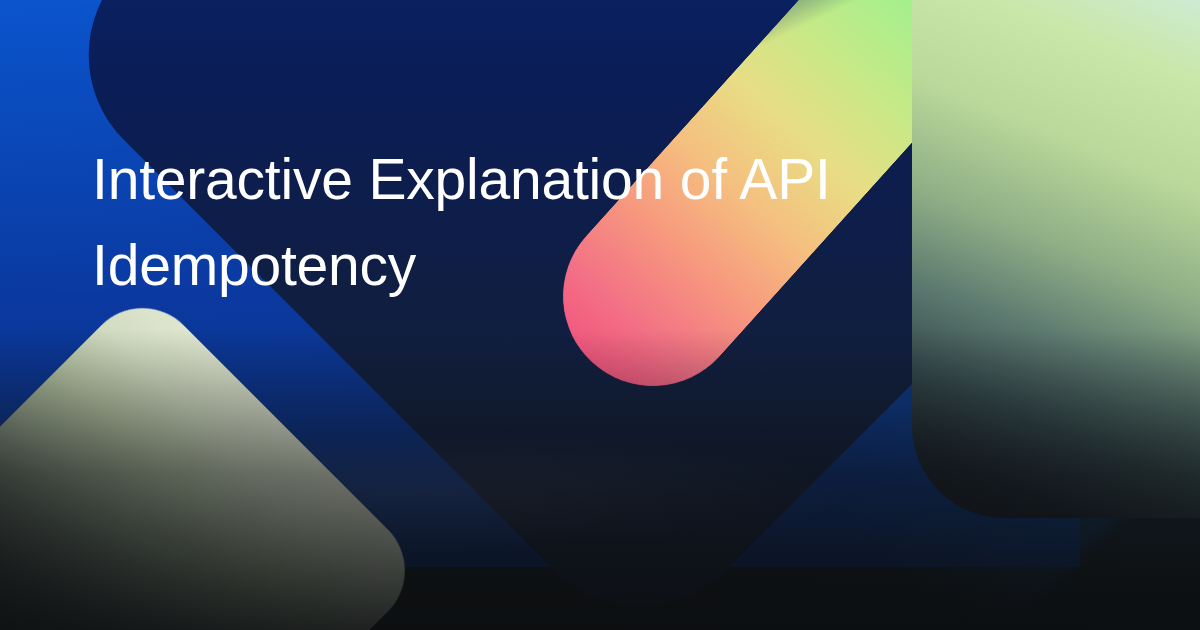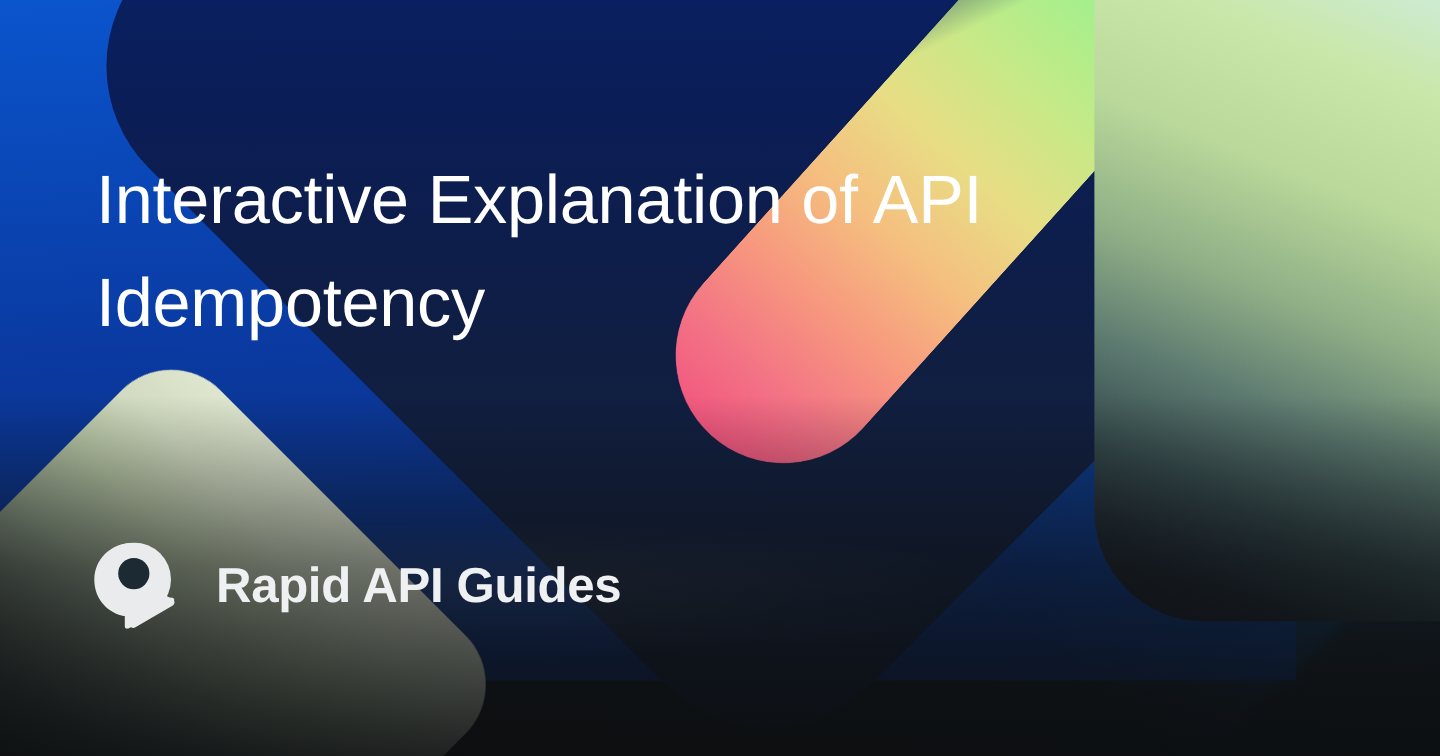--- a/index.html
+++ b/index.html
@@ -159,21 +159,21 @@
     position: absolute;
     inset: 0;
     z-index: 10;
   }
 
   .headline {
     position: absolute;
     left: 80px;
     top: 124px;
     width: 860px;
-    margin: 0;
+    margin: 12px;
     font-size: 57px;
     line-height: 86px;
     font-weight: 400;
     letter-spacing: -0.2px;
     color: #ffffff;
   }
 
   .brand {
     position: absolute;
     left: 78px;
@@ -210,55 +210,15 @@
   <div class="layer panel-mint"></div>
   <div class="layer panel-mint-rim"></div>
   <div class="layer diamond-sage"></div>
   <div class="layer glow-wordmark"></div>
   <div class="layer vignette-bottom"></div>
 
   <div class="content">
 
     <h1 class="headline">Interactive Explanation of API Idempotency</h1>
 
-    <div class="brand">
-
-      <svg class="brand-logo" viewBox="0 0 68 72" xmlns="http://www.w3.org/2000/svg" aria-hidden="true">
-        <path fill="#e9ebed" d="M32.4 0.6
-                 C14.6 0.6 0.6 13.9 0.6 31.4
-                 C0.6 48.3 13.4 61.2 30.2 62.0
-                 L30.2 68.4
-                 C30.2 70.6 32.6 72.0 34.5 70.9
-                 L66.0 52.5
-                 C67.9 51.4 67.9 48.7 66.0 47.6
-                 L47.4 36.8
-                 C52.3 35.0 56.0 30.9 56.0 25.3
-                 C56.0 17.8 49.8 11.9 41.6 11.9
-                 C33.4 11.9 27.2 17.8 27.2 25.3
-                 C27.2 32.8 33.4 38.7 41.6 38.7
-                 Z"></path>
-        <path fill="#e9ebed" d="M33.0 1.0
-                 C15.3 1.0 1.4 14.2 1.4 31.6
-                 C1.4 45.6 10.5 57.0 23.1 60.8
-                 L23.1 60.8
-                 Z"></path>
-        <g>
-          <circle cx="33.5" cy="31.0" r="31.0" fill="#e9ebed"></circle>
-          <circle cx="33.5" cy="26.0" r="13.0" fill="#1c2a33"></circle>
-          <path fill="#e9ebed" d="M26.0 47.0
-                   L26.0 70.0
-                   C26.0 71.6 27.8 72.6 29.2 71.7
-                   L66.2 49.8
-                   C67.6 49.0 67.5 46.9 66.0 46.2
-                   L30.0 44.2
-                   Z"></path>
-          <path fill="#1c2a33" d="M14.0 50.0
-                   C20.0 58.0 26.0 62.0 26.0 62.0
-                   L26.0 46.0
-                   L14.0 46.0 Z" opacity="0"></path>
-        </g>
-      </svg>
-
-      <div class="brand-name">Rapid API Guides</div>
-    </div>
 
   </div>
 </div>
 
 </body></html>

